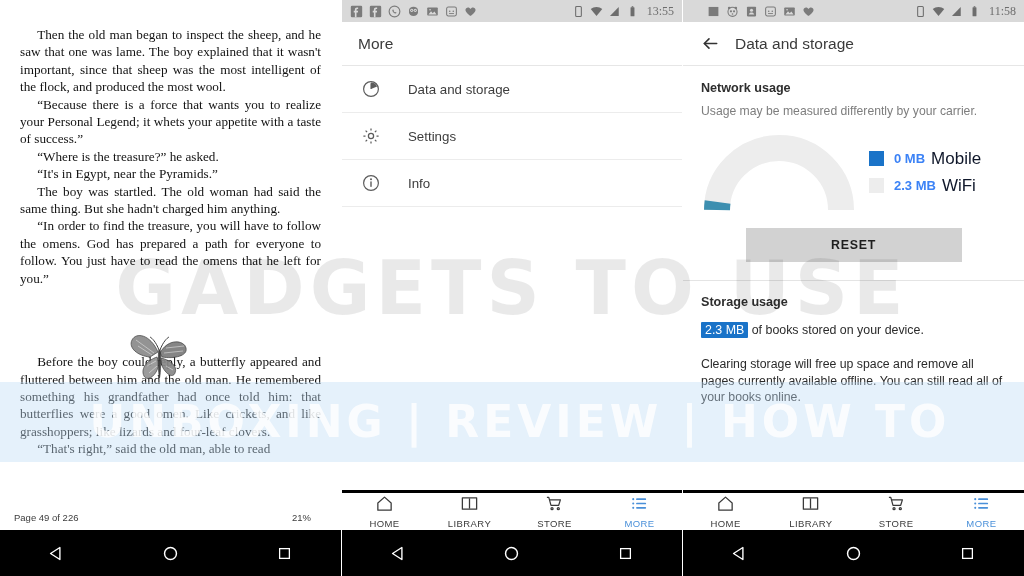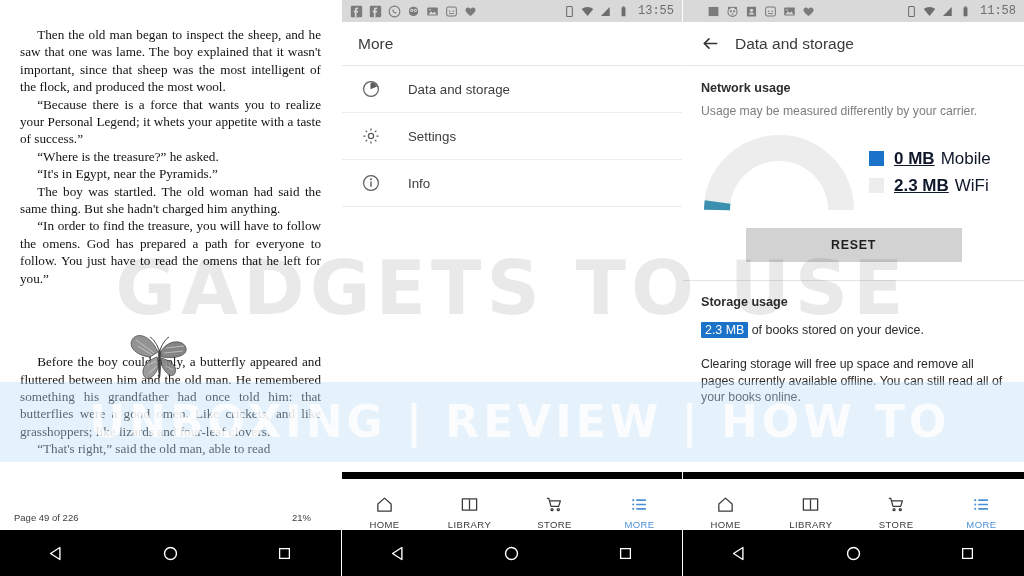--- a/index.html
+++ b/index.html
@@ -73,21 +73,21 @@
     padding: 0 8px;
     color: #6a6a6a;
     font-size: 11px;
     z-index: 5;
   }
   .sb-left { display: flex; align-items: center; gap: 6px; flex: 1; }
   .sb-right { display: flex; align-items: center; gap: 5px; }
   .sb-icon { display: inline-flex; width: 13px; height: 13px; }
   .sb-icon svg { width: 100%; height: 100%; display: block; }
   .sb-time {
-    font-family: Liberation Mono, monospace;
+    font-family: Liberation Serif, serif;
     font-size: 12px; color: #6d6d6d; margin-left: 3px;
   }
 
   
   .reader {
     flex: 1; position: relative;
     background: #fff;
     padding: 18px 20px 0 20px;
     overflow: hidden;
   }
@@ -164,24 +164,24 @@
   }
   .menu-icon svg { display: block; }
   .menu-label {
     font-size: 13.3px; color: #3d3d3d;
     font-family: "Liberation Sans", sans-serif;
   }
   .menu-filler { flex: 1; background: #fff; }
 
   
   .tabbar {
-    flex: none; height: 58px;
+    flex: none; height: 40px;
     background: #fff;
-    border-top: 7px solid #000000;
-    display: flex; align-items: flex-end;
+    border-top: 3px solid #000000;
+    display: flex; align-items: flex-start;
     z-index: 50;
   }
   .tab {
     flex: 1;
     display: flex; flex-direction: column;
     align-items: center; justify-content: center;
     gap: 4px;
     color: #3a3a3a;
   }
   .tab.active { color: #4a90d9; }
@@ -210,21 +210,21 @@
   }
   .gauge { width: 168px; height: 92px; position: relative; flex: none; }
   .gauge svg { display: block; }
   .legend { margin-left: 6px; }
   .legend-row {
     display: flex; align-items: center;
     height: 27px;
     font-family: "Liberation Sans", sans-serif;
   }
   .sw { width: 15px; height: 15px; margin-right: 10px; flex: none; }
-  .lg-val { font-size: 17px; font-weight: bold; color: #0f172a; margin-right: 6px; text-decoration: underline; }
+  .lg-val { font-size: 13px; font-weight: bold; color: #3b82f6; margin-right: 6px; }
   .lg-name { font-size: 17px; color: #0f172a; }
   .reset-wrap { display: flex; justify-content: center; margin-top: 10px; }
   .reset-btn {
     width: 216px; height: 34px;
     background: #d2d2d2;
     border: none;
     font-family: "Liberation Sans", sans-serif;
     font-size: 12.4px; font-weight: bold;
     letter-spacing: 0.7px;
     color: #1e1e1e;

